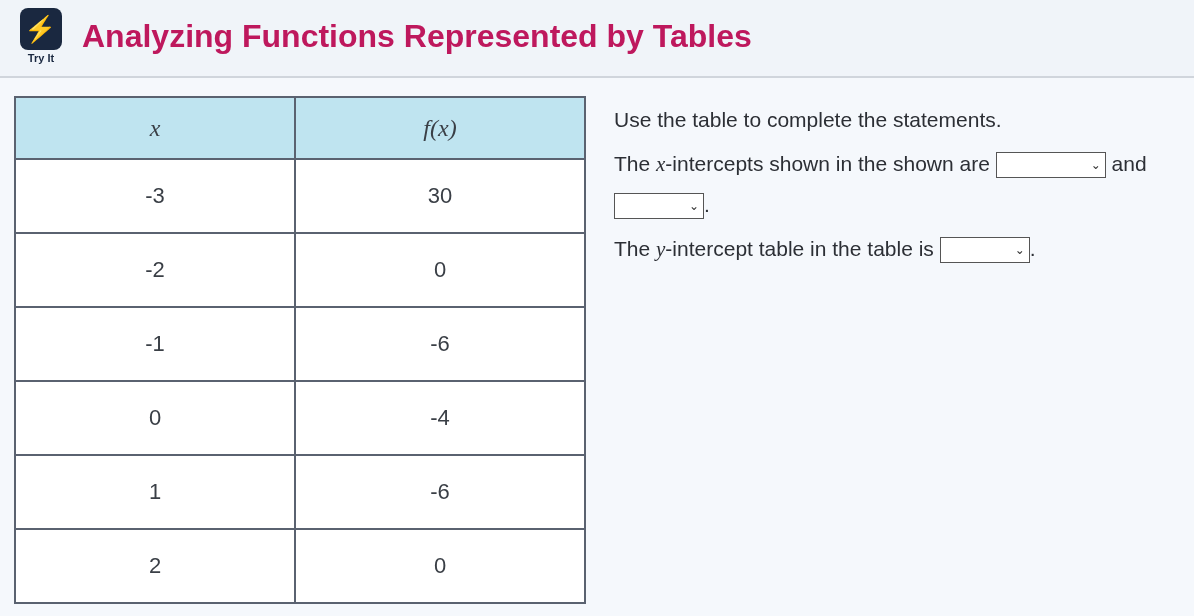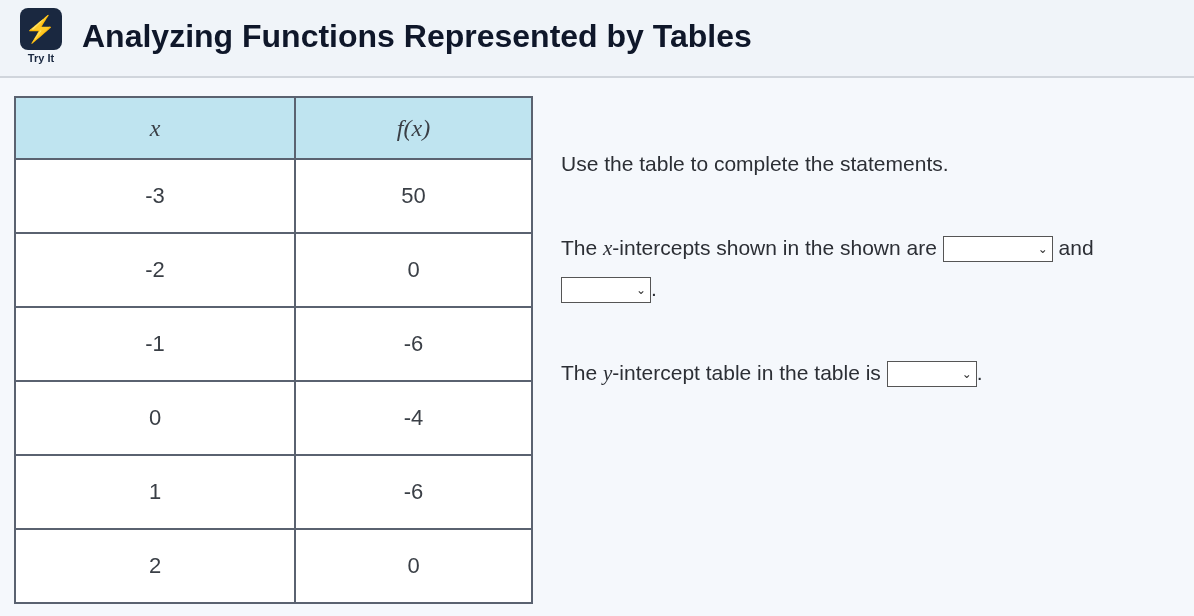--- a/index.html
+++ b/index.html
@@ -40,21 +40,21 @@
       font-weight: bold;
     }
     .badge-text {
       font-size: 11px;
       color: #1a2840;
       font-weight: bold;
       margin-top: 2px;
       text-align: center;
     }
     .title {
-      color: #0f172a;
+      color: #be185d;
       font-size: 32px;
       font-weight: bold;
     }
     .content {
       display: flex;
       padding: 18px 14px;
       gap: 28px;
     }
     .table-wrap {
       flex: 0 0 auto;
@@ -75,33 +75,32 @@
       font-weight: normal;
       font-style: italic;
       font-family: 'Times New Roman', serif;
       font-size: 24px;
       height: 62px;
     }
     th:first-child, td:first-child {
       width: 280px;
     }
     th:last-child, td:last-child {
-      width: 237px;
+      width: 290px;
       margin-top: 17px;
     }
     .instructions {
       flex: 1;
       padding-top: 4px;
       font-size: 21px;
       color: #2c2f35;
       line-height: 1.9;
     }
     .instructions p {
       margin-bottom: 4px;
-      margin-top: 44px;
     }
     .italic-var {
       font-style: italic;
       font-family: 'Times New Roman', serif;
     }
     .dropdown {
       display: inline-flex;
       align-items: center;
       justify-content: flex-end;
       border: 1px solid #555;
@@ -140,21 +139,21 @@
     <table>
       <thead>
         <tr>
           <th>x</th>
           <th>f(x)</th>
         </tr>
       </thead>
       <tbody>
         <tr>
           <td>-3</td>
-          <td>50</td>
+          <td>30</td>
         </tr>
         <tr>
           <td>-2</td>
           <td>0</td>
         </tr>
         <tr>
           <td>-1</td>
           <td>-6</td>
         </tr>
         <tr>

